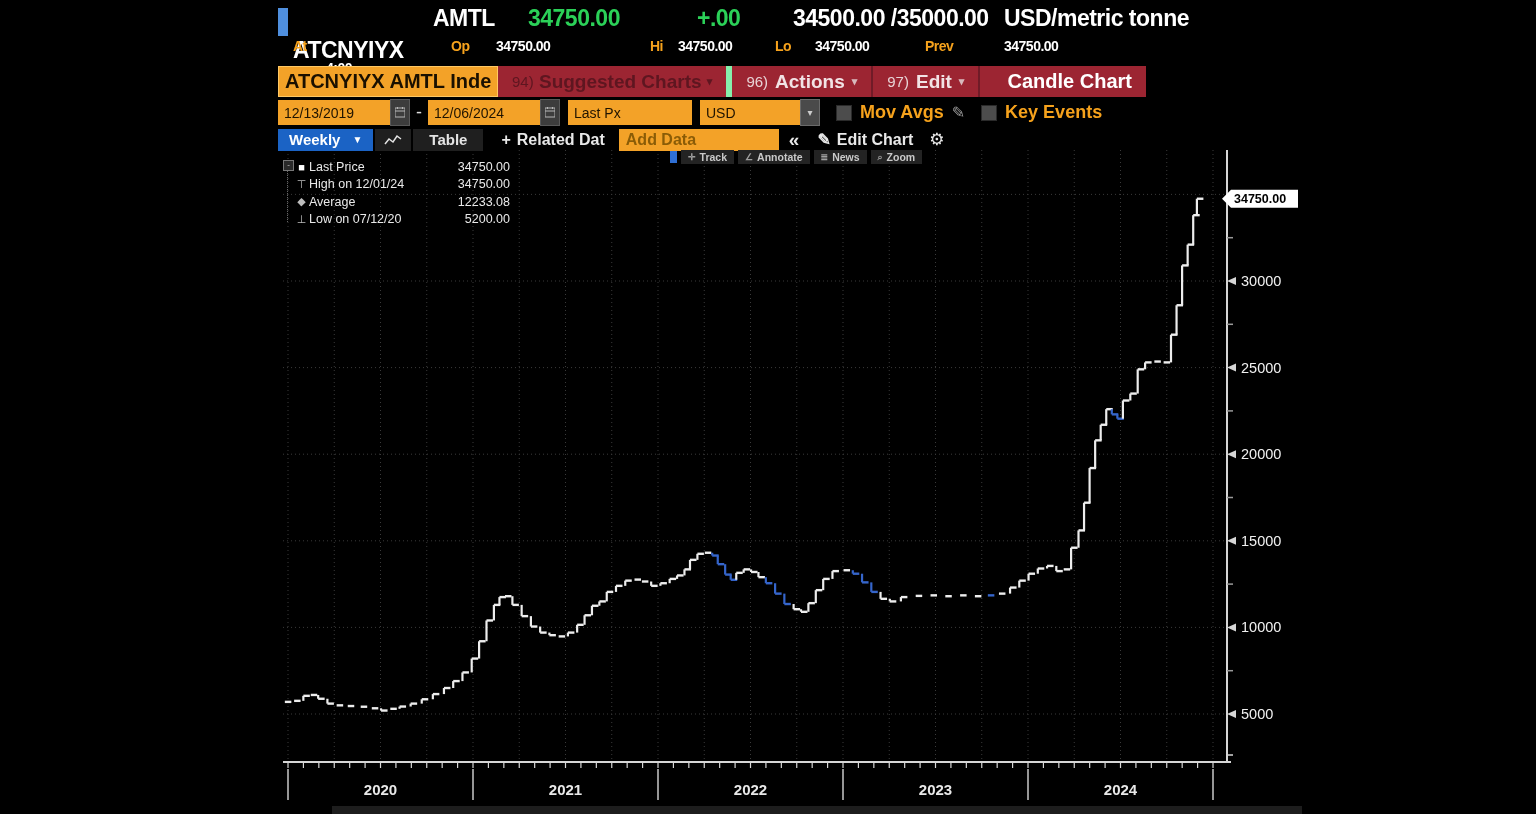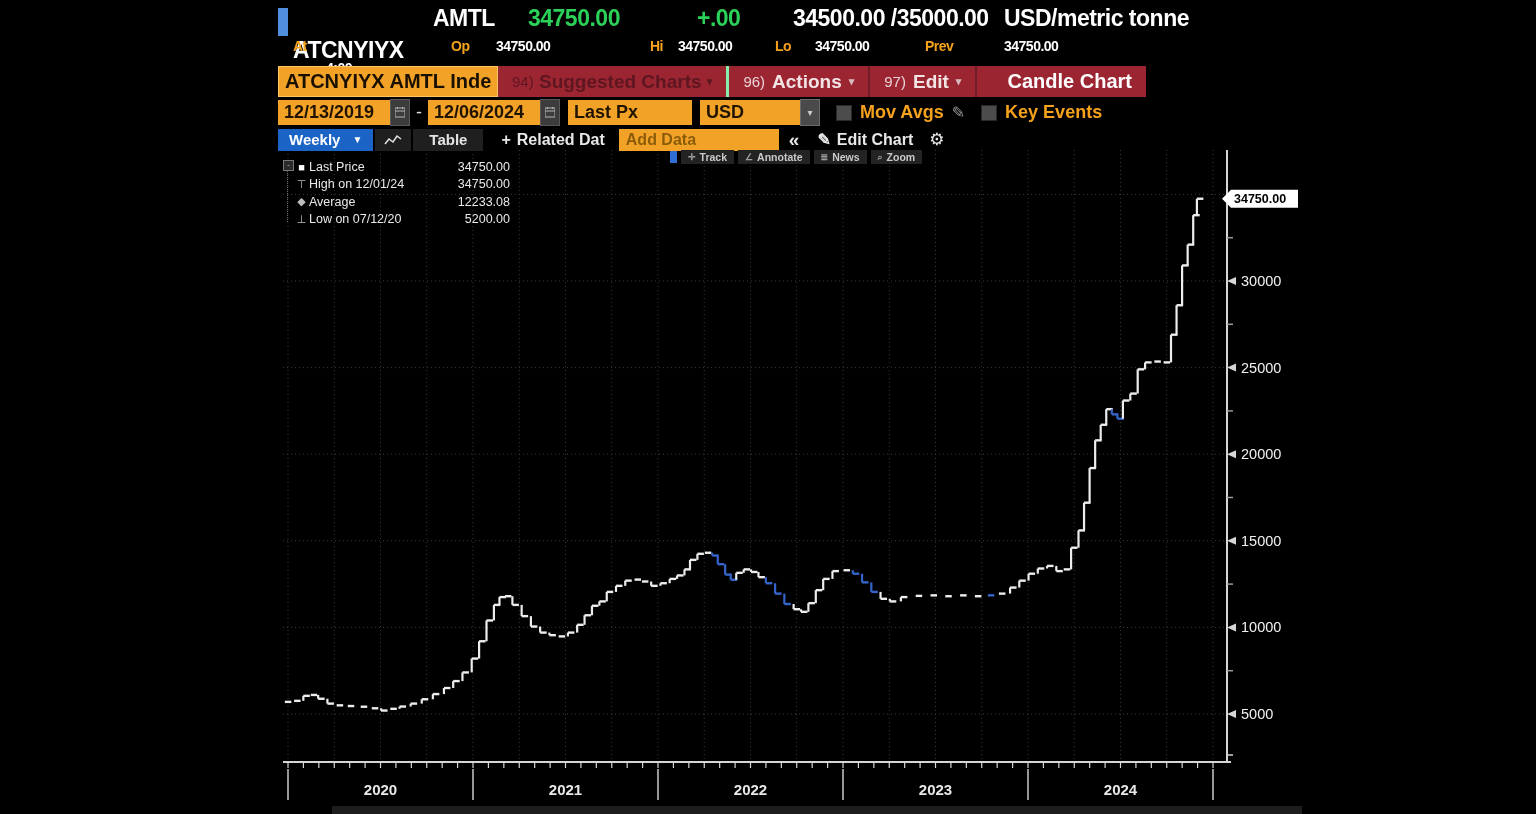--- a/index.html
+++ b/index.html
@@ -11,29 +11,29 @@
   .row1{top:5px;left:0;width:100%;height:33px;color:#fff;font-size:23px;font-weight:700;letter-spacing:-0.5px;}
   .row2{top:38px;left:0;width:100%;height:27px;color:#fff;font-size:14px;font-weight:700;letter-spacing:-0.5px;}
   .cursor-block{left:0;top:3px;width:10px;height:28px;background:#4f8fde;}
   .green{color:#2bd158;}
   .amber{color:#f6a21c;}
   
   .row3{top:66px;left:0;width:868px;height:31px;background:#9c2532;display:flex;align-items:stretch;}
   .secbox{background:#f3a228;border:1px solid #ffc864;color:#1a1000;font-size:20px;font-weight:700;
           width:212px;display:flex;align-items:center;padding-left:6px;white-space:nowrap;overflow:hidden;}
   .menu-dim{color:#5e1620;font-size:19px;font-weight:700;display:flex;align-items:center;padding:0 14px;
-            border-right:3px solid #86efac;}
+            border-right:6px solid #86efac;}
   .menu-item{color:#f2e3e5;font-size:19px;font-weight:700;display:flex;align-items:center;gap:7px;
              padding:0 14px;border-right:2px solid #701b27;}
   .menu-num{font-size:15px;font-weight:400;color:#e8d3d6;}
   .caret{font-size:11px;color:#d8b9bd;}
   .chart-type{margin-left:auto;color:#ffffff;font-size:20px;font-weight:700;display:flex;align-items:center;padding-right:14px;}
   
   .row4{top:99px;left:0;width:100%;height:27px;display:flex;align-items:center;}
-  .ofield{background:#f3a228;color:#201400;font-size:18px;font-weight:700;height:25px;
+  .ofield{background:#f3a228;color:#201400;font-size:14px;font-weight:400;height:25px;
           display:flex;align-items:center;padding:0 6px;}
   .calbox{width:18px;height:25px;background:#3c3c3c;border:1px solid #585858;display:flex;align-items:center;justify-content:center;margin-right:4px;}
   .dash-sep{color:#ddd;font-size:18px;margin:0 6px 0 2px;}
   .dropbox{width:18px;height:25px;background:#4a4a4a;border:1px solid #6a6a6a;color:#ccc;font-size:10px;
            display:flex;align-items:center;justify-content:center;}
   .chk{width:14px;height:14px;background:#4c4c4c;border:1px solid #2a2a2a;margin:0 8px 0 16px;}
   .chklabel{color:#f6a21c;font-size:18px;font-weight:700;}
   .pencil-dim{color:#9a9a9a;font-size:16px;margin-left:8px;}
   
   .row5{top:128px;left:0;width:100%;height:23px;display:flex;align-items:center;gap:2px;}

